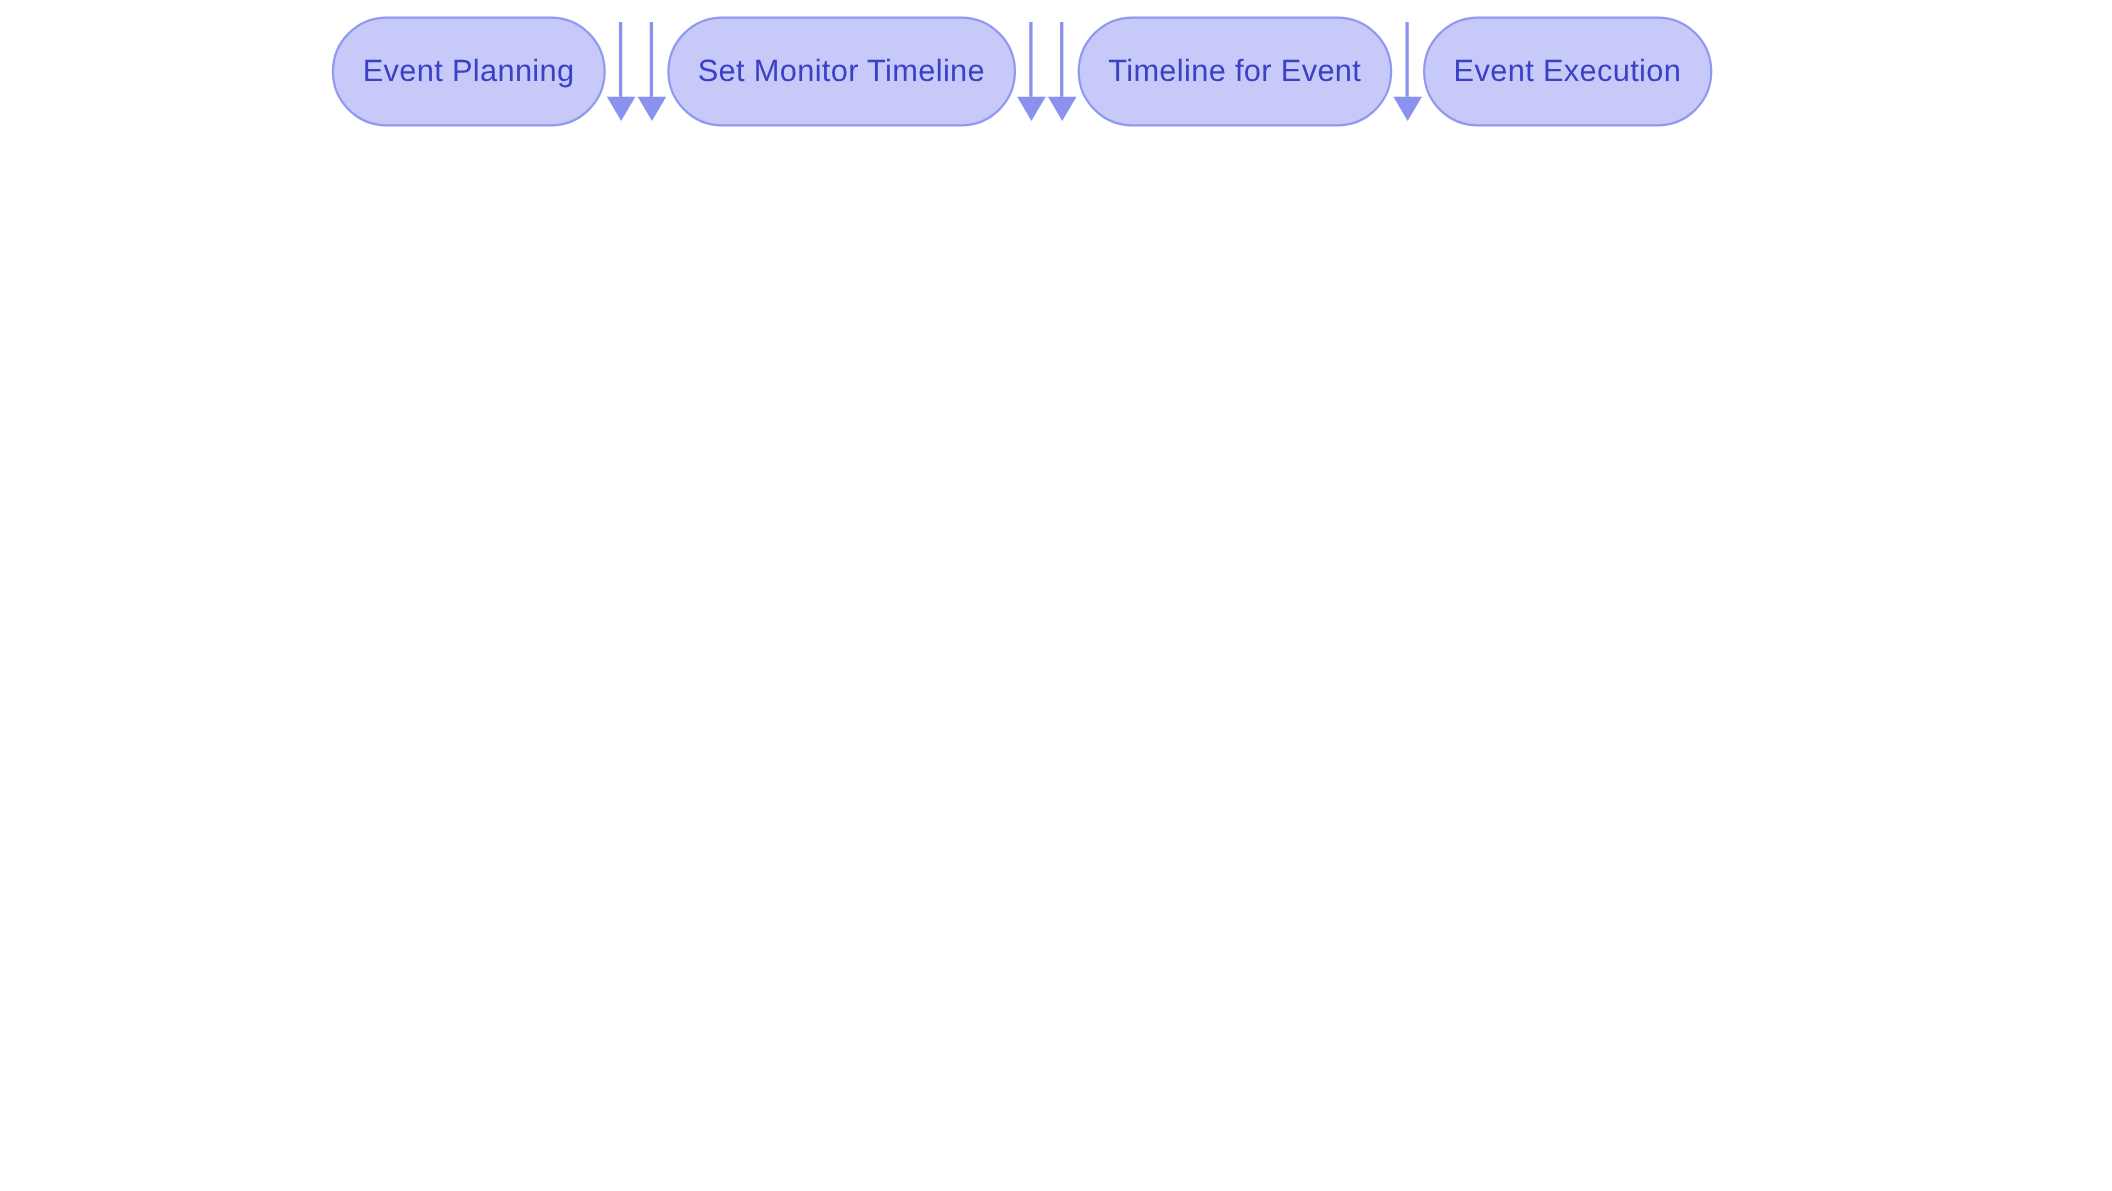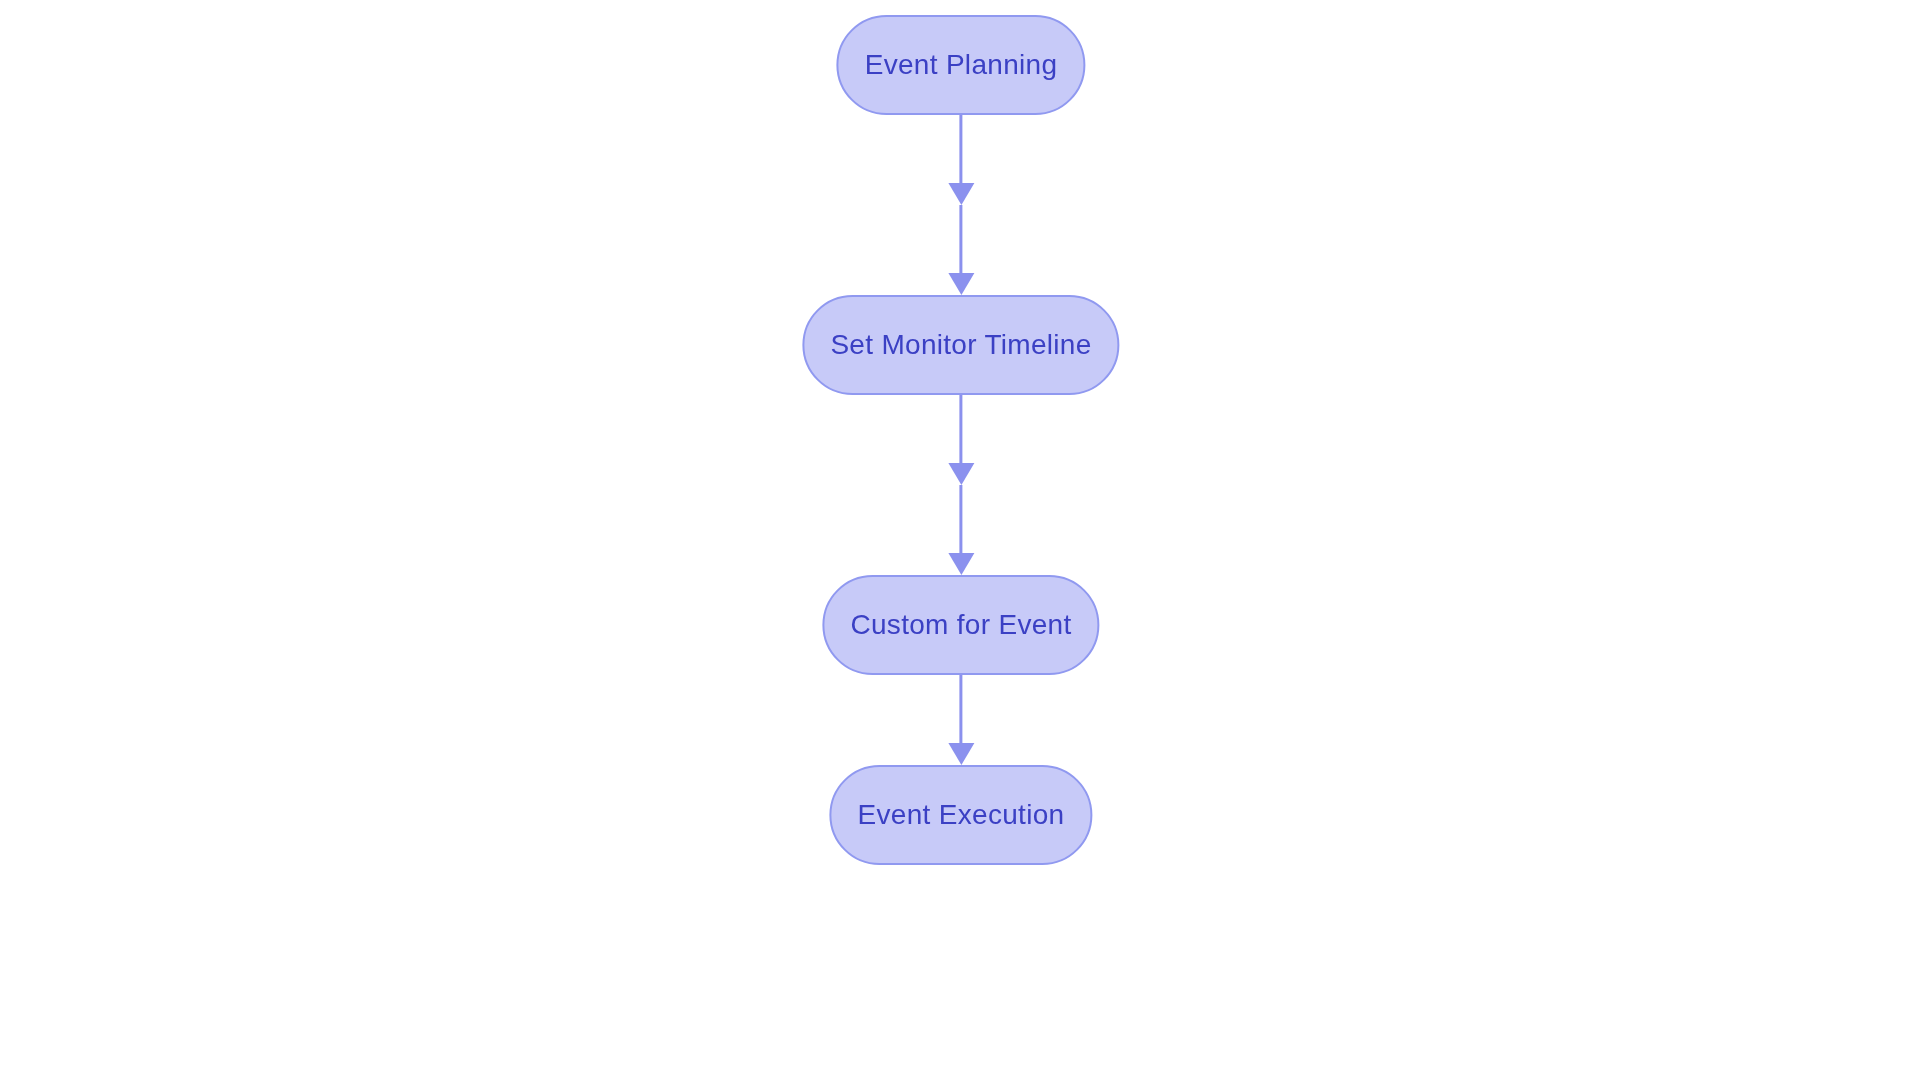--- a/index.html
+++ b/index.html
@@ -18,24 +18,24 @@
   .canvas {
     position: relative;
     width: 1920px;
     height: 1083px;
     background: var(--background);
     overflow: hidden;
   }
   .flow {
     position: absolute;
     top: 15px;
-    left: 961px;
+    left: 929px;
     transform: translateX(-50%);
     display: flex;
-    flex-direction: column;
+    flex-direction: row;
     align-items: center;
   }
   .node {
     height: 100px;
     padding: 0 26px;
     min-width: 240px;
     border-radius: 50px;
     background: var(--node-fill);
     border: 2px solid var(--node-border);
     color: var(--node-text);
@@ -96,21 +96,21 @@
       <div class="head"></div>
     </div>
 
 
     <div class="connector">
       <div class="line"></div>
       <div class="head"></div>
     </div>
 
     <div class="node">
-      <span>Custom for Event</span>
+      <span>Timeline for Event</span>
     </div>
 
     <div class="connector">
       <div class="line"></div>
       <div class="head"></div>
     </div>
 
     <div class="node">
       <span>Event Execution</span>
     </div>

